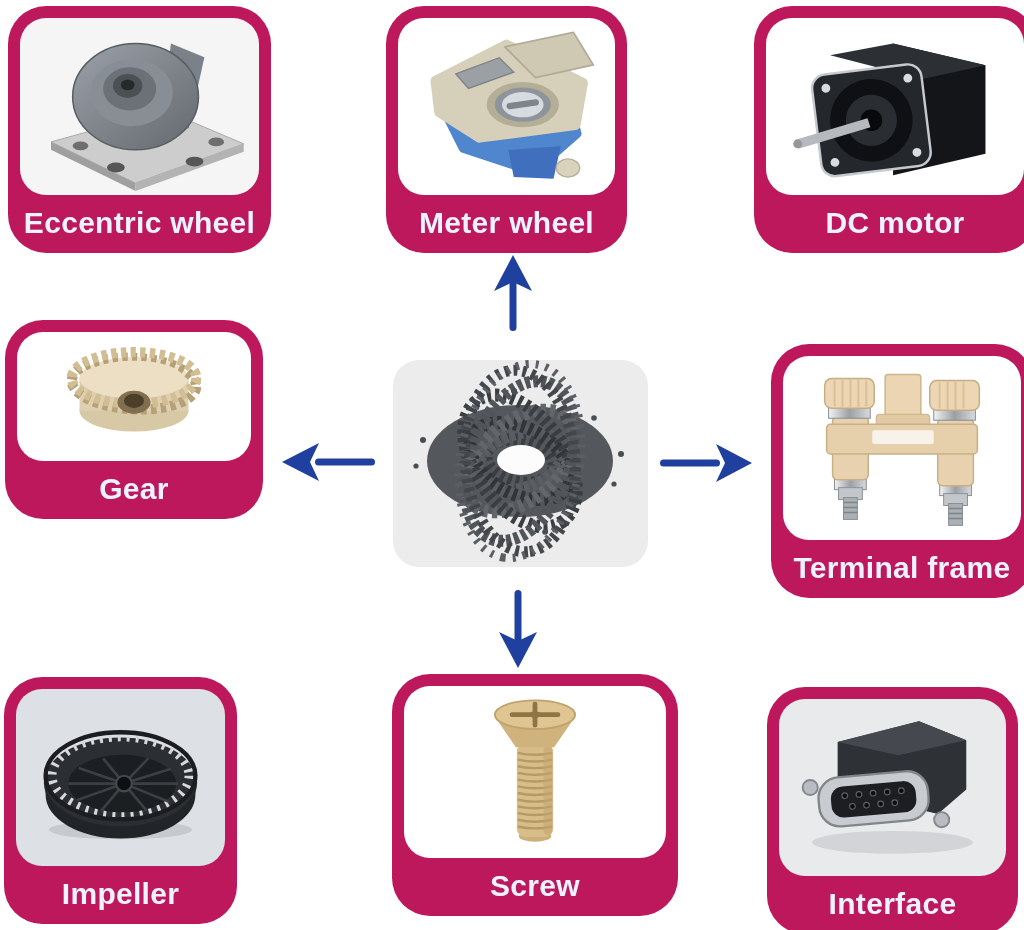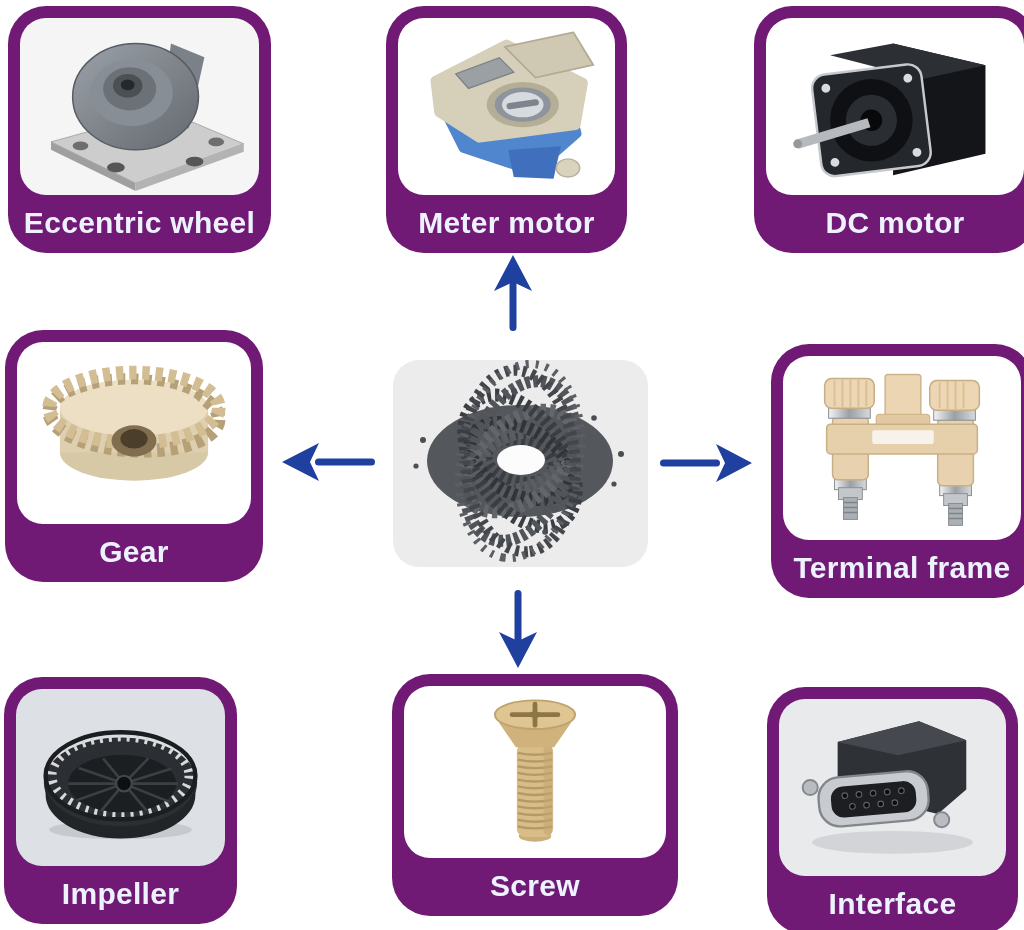--- a/index.html
+++ b/index.html
@@ -1,20 +1,20 @@
 <!DOCTYPE html>
 <html><head>
 <meta charset="utf-8">
 <style>
   html,body { margin:0; padding:0; background:#ffffff; }
   .stage {
     position:relative; width:1024px; height:930px; background:#ffffff;
     font-family:"Liberation Sans", sans-serif; overflow:hidden;
   }
-  .card { position:absolute; background:#701a75; border-radius:38px; }
+  .card { position:absolute; background:#be185d; border-radius:38px; }
   .photo {
     position:absolute; left:12px; right:12px; top:12px; bottom:58px;
     background:#ffffff; border-radius:26px; overflow:hidden;
   }
   .photo svg { width:100%; height:100%; display:block; }
   .photo-eccentric { background:#f5f5f5; }
   .photo-impeller  { background:#dde0e4; }
   .photo-interface { background:#e9eaec; }
   .label {
     position:absolute; left:6px; right:6px; bottom:7px; height:47px;
@@ -70,21 +70,21 @@
         <ellipse cx="188" cy="158" rx="13" ry="10" fill="#d9d3be" stroke="#b8b29c" stroke-width="1.5"></ellipse>
         <polygon points="42,62 120,22 204,64 196,110 90,124 46,96" fill="#d6d0ba" stroke="#d6d0ba" stroke-width="12" stroke-linejoin="round"></polygon>
         <polygon points="118,24 194,8 216,44 152,58" fill="#cfc9b4" stroke="#b2ac96" stroke-width="2" stroke-linejoin="round"></polygon>
         <polygon points="64,54 112,36 128,52 78,70" fill="#9aa0a4" stroke="#7d8387" stroke-width="1.5"></polygon>
         <ellipse cx="138" cy="88" rx="40" ry="25" fill="#b5ae97"></ellipse>
         <ellipse cx="138" cy="88" rx="31" ry="19" fill="#8d949c"></ellipse>
         <ellipse cx="138" cy="88" rx="23" ry="14" fill="#d7dade"></ellipse>
         <rect x="120" y="84" width="36" height="7" rx="3.5" fill="#7d848c" transform="rotate(-8 138 88)"></rect>
       </svg>
     </div>
-    <figcaption class="label">Meter motor</figcaption>
+    <figcaption class="label">Meter wheel</figcaption>
   </figure>
 
   <figure class="card" style="left:754px; top:6px; width:262px; height:247px; margin:0;padding-left:20px;">
     <div class="photo">
       <svg viewBox="0 0 240 180" preserveAspectRatio="xMidYMid meet" aria-hidden="true">
         <polygon points="118,26 212,48 212,138 118,160" fill="#131518"></polygon>
         <polygon points="54,38 118,26 212,48 148,62" fill="#2c3035"></polygon>
         <g transform="rotate(-7 96 104)">
           <rect x="40" y="52" width="112" height="104" rx="14" fill="#24272c" stroke="#c6c9ce" stroke-width="2.5"></rect>
           <circle cx="96" cy="104" r="42" fill="#0e1013"></circle>
@@ -95,21 +95,21 @@
           <circle cx="138" cy="142" r="4.5" fill="#d9dbdf"></circle>
           <circle cx="54" cy="142" r="4.5" fill="#d9dbdf"></circle>
         </g>
         <polygon points="18,124 92,102 95,111 22,133" fill="#b6b9be"></polygon>
         <circle cx="21" cy="128" r="4.5" fill="#94979c"></circle>
       </svg>
     </div>
     <figcaption class="label">DC motor</figcaption>
   </figure>
 
-  <figure class="card" style="left:5px; top:330px; width:258px; height:252px; margin:0;">
+  <figure class="card" style="left:5px; top:320px; width:258px; height:199px; margin:0;">
     <div class="photo">
       <svg viewBox="0 0 240 180" preserveAspectRatio="xMidYMid meet" aria-hidden="true">
         <ellipse cx="120" cy="110" rx="76" ry="29" fill="#d7c8a6"></ellipse>
         <rect x="44" y="64" width="152" height="46" fill="#ddcfb0"></rect>
         <ellipse cx="120" cy="64" rx="76" ry="29" fill="#ecdfc4"></ellipse>
         <ellipse cx="120" cy="72" rx="87" ry="36" fill="none" stroke="#b6a077" stroke-width="14" stroke-dasharray="7.5 6" transform="rotate(3 120 72)"></ellipse>
         <ellipse cx="120" cy="64" rx="87" ry="36" fill="none" stroke="#d3bd92" stroke-width="14" stroke-dasharray="7.5 6"></ellipse>
         <ellipse cx="120" cy="66" rx="70" ry="26" fill="#ecdfc4"></ellipse>
         <ellipse cx="120" cy="98" rx="23" ry="16" fill="#806e4f"></ellipse>
         <ellipse cx="120" cy="96" rx="14" ry="10" fill="#4b3f2b"></ellipse>

